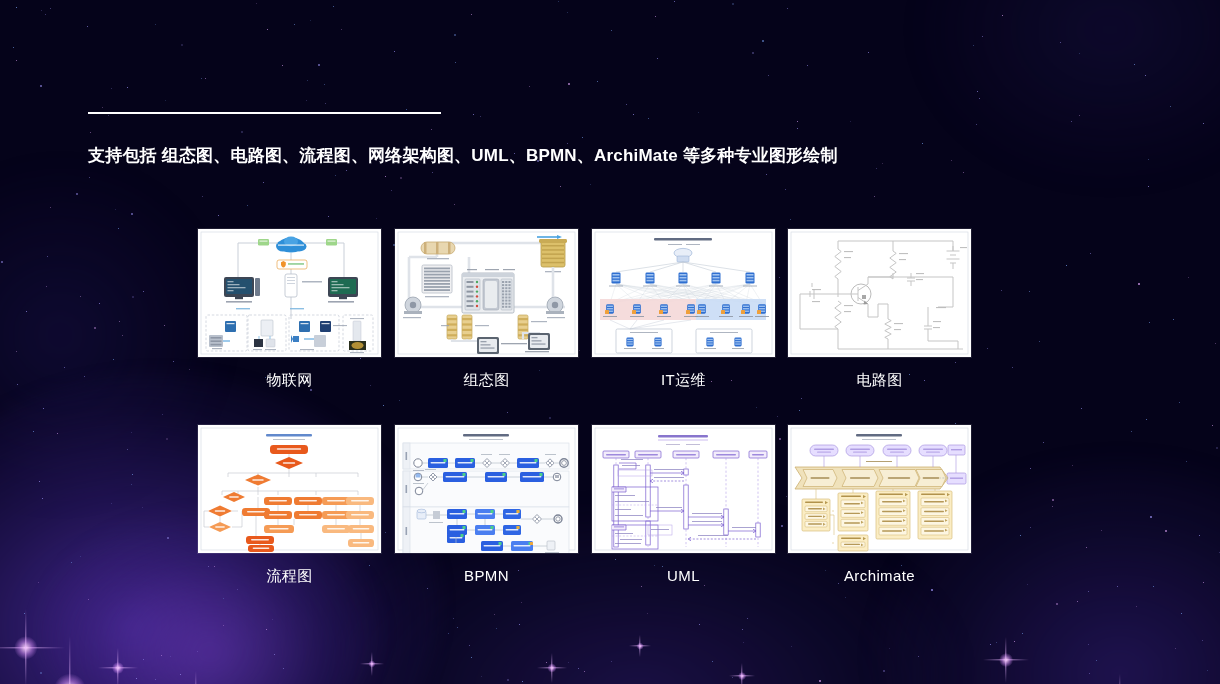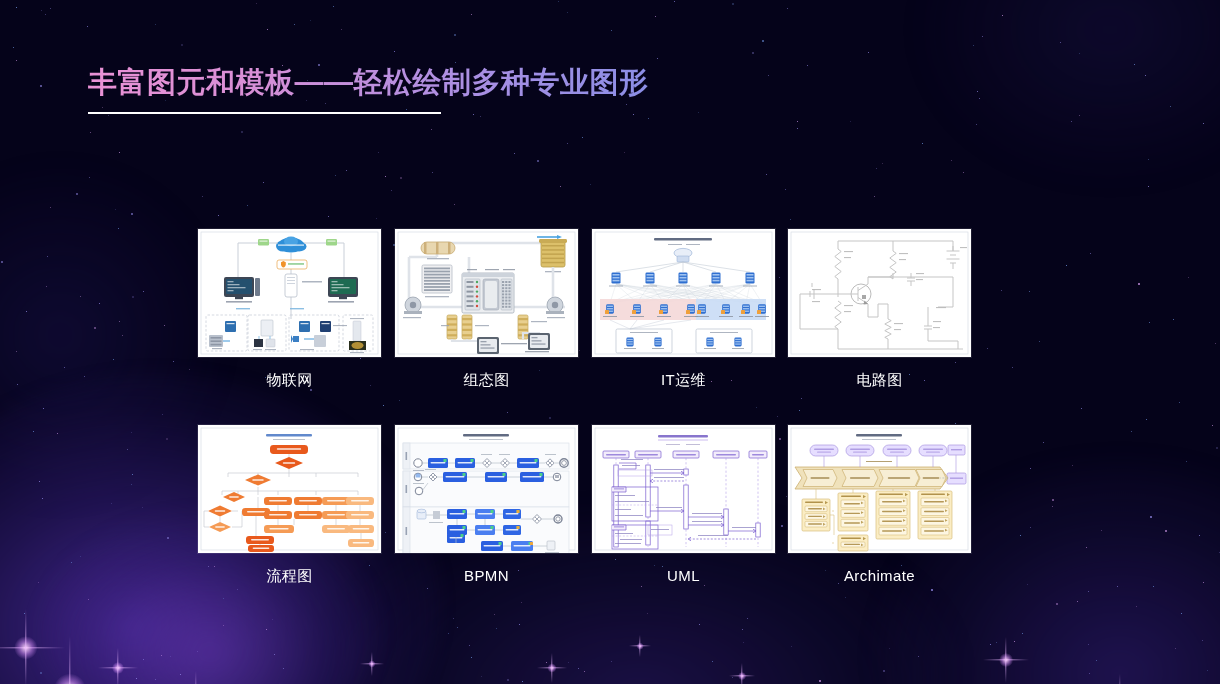--- a/index.html
+++ b/index.html
@@ -530,22 +530,22 @@
       <div class="flare" style="left:629px;top:635px;width:22px;height:22px;">
         <i></i>
       </div>
       <div class="flare" style="left:360px;top:652px;width:24px;height:24px;">
         <i></i>
       </div>
     </div>
 </div>
 
 <div id="slide">
-  <div class="page-title">丰富图元和模板——轻松绘制多种专业图形</div>
   <div class="title-rule"></div>
+  <div class="subtitle">支持包括 组态图、电路图、流程图、网络架构图、UML、BPMN、ArchiMate 等多种专业图形绘制</div>
   <div id="gallery">
       <div class="card-wrap" style="left: 0px; top: 0px;">
         <div class="thumb">
           <svg viewBox="0 0 183 128" xmlns="http://www.w3.org/2000/svg">
             <rect width="183" height="128" fill="#ffffff"></rect>
             <rect x="3" y="3" width="177" height="122" fill="#fff" stroke="#d8dde6" stroke-width="0.7"></rect>
             <g>
               <ellipse cx="93" cy="16" rx="13" ry="7.5" fill="#2f8fd8"></ellipse>
               <ellipse cx="85" cy="17" rx="7" ry="5.5" fill="#2f8fd8"></ellipse>
               <ellipse cx="101" cy="17.5" rx="7.5" ry="5" fill="#2f8fd8"></ellipse>

